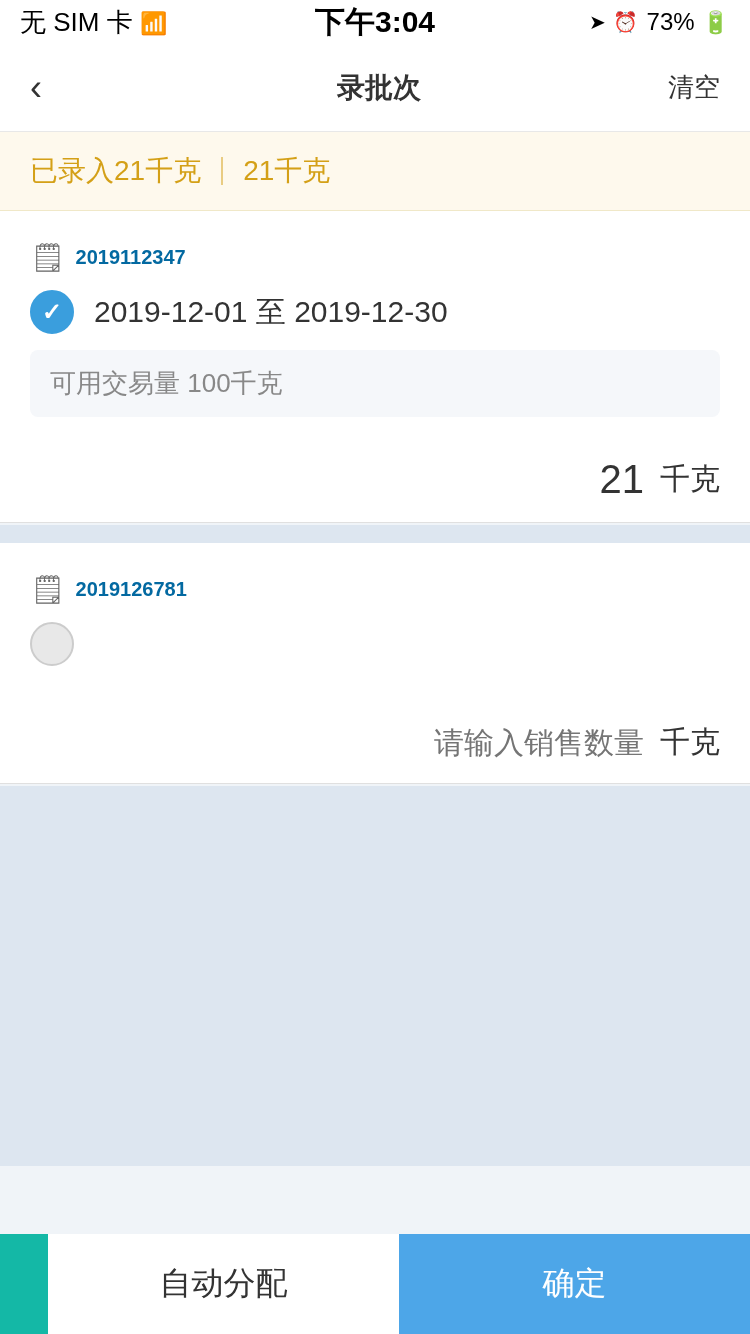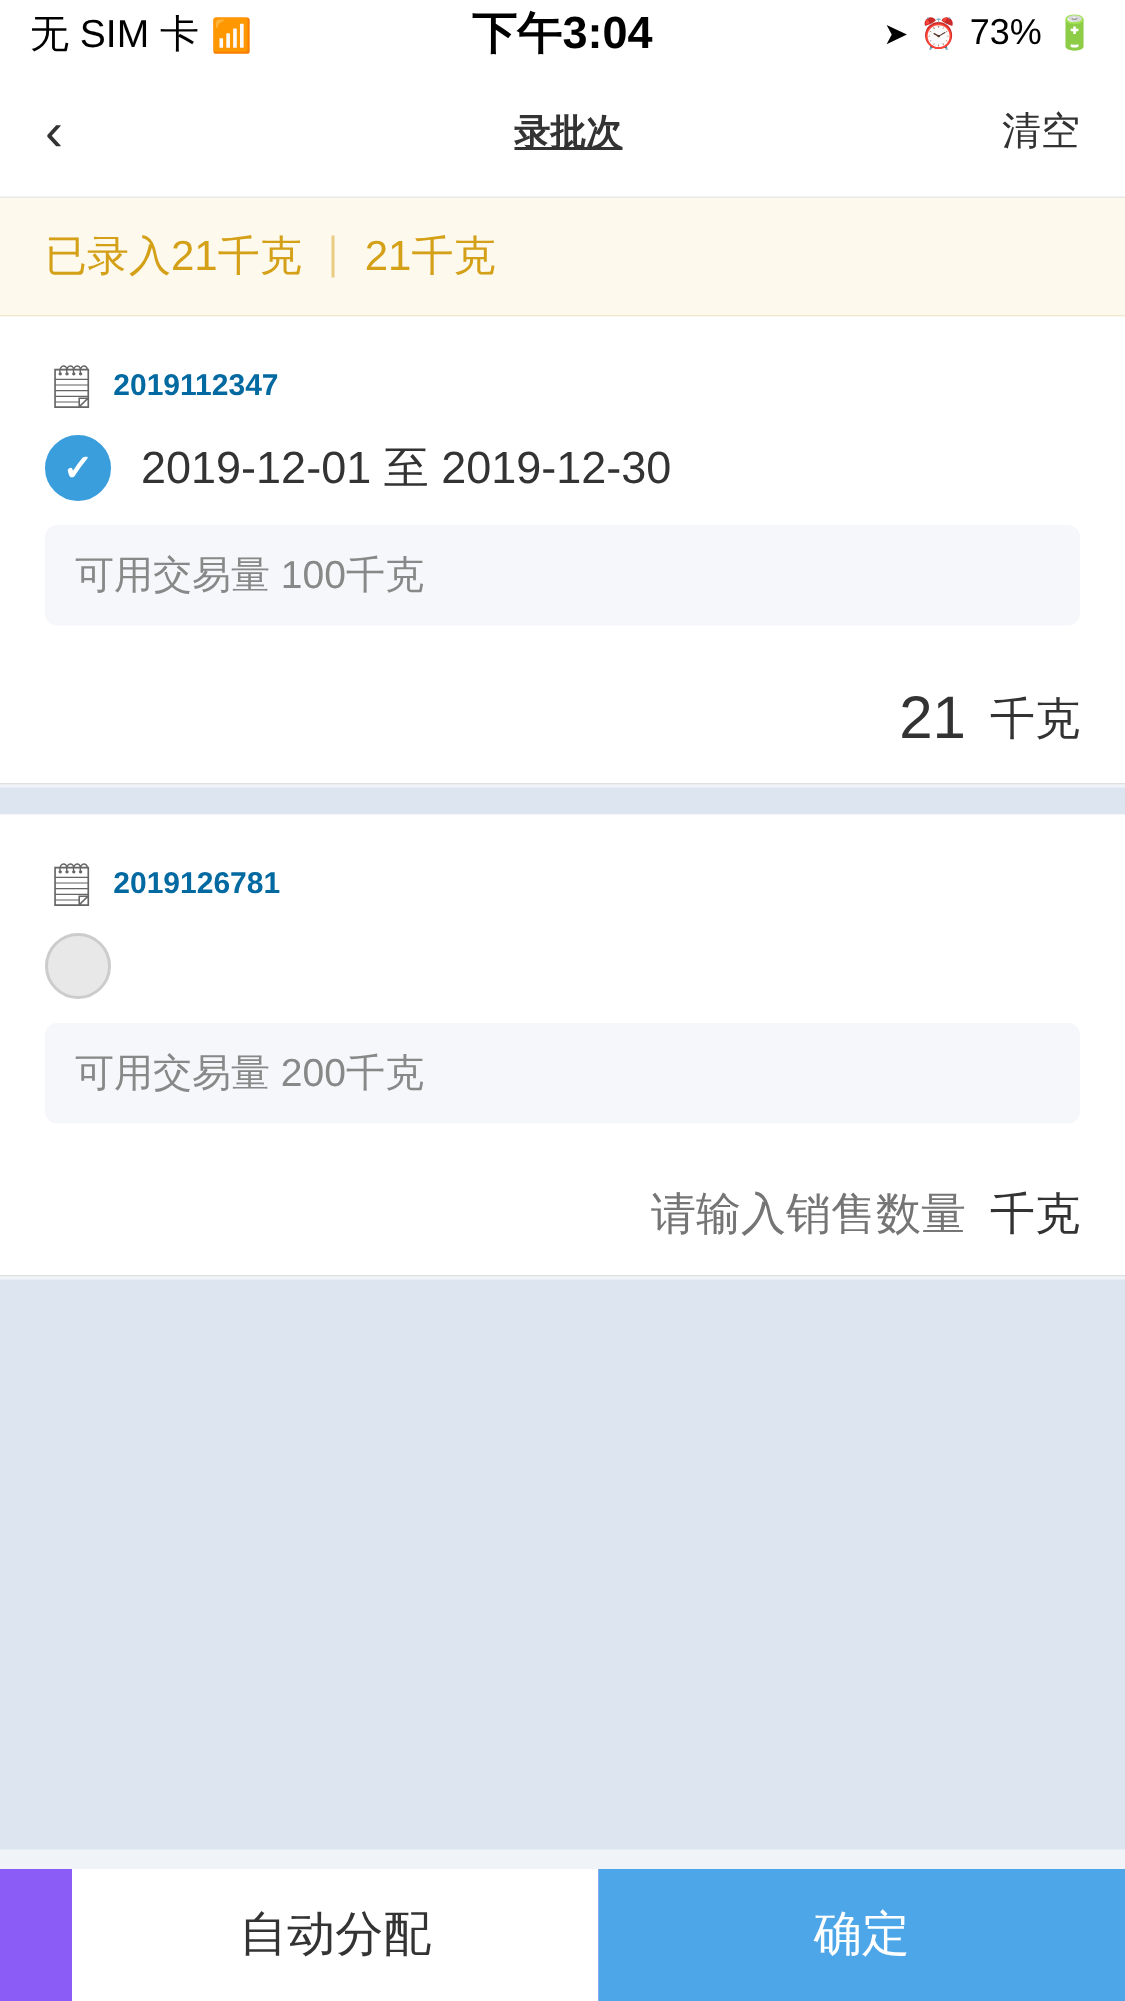--- a/index.html
+++ b/index.html
@@ -57,24 +57,23 @@
       padding: 0 30px;
       border-bottom: 1px solid #e8e8e8;
     }
     .nav-back {
       font-size: 36px;
       color: #333;
       cursor: pointer;
       width: 60px;
     }
     .nav-title {
-      font-size: 24px;
+      font-size: 28px;
       font-weight: 600;
       color: #333;
-      text-decoration: underline;
     }
     .nav-clear {
       font-size: 26px;
       color: #333;
       cursor: pointer;
     }
 
     
     .summary-banner {
       background: #fef9ed;
@@ -220,23 +219,23 @@
       background: #dde6f0;
       min-height: 380px;
     }
 
     
     .bottom-bar {
       position: fixed;
       bottom: 0;
       left: 0;
       width: 750px;
-      height: 88px;
-      display: flex;
-      background: #8b5cf6;
+      height: 100px;
+      display: flex;
+      background: #14b8a6;
       padding-left: 48px;
     }
     .btn-auto {
       flex: 1;
       background: #fff;
       border: none;
       font-size: 32px;
       color: #333;
       cursor: pointer;
       font-family: inherit;
@@ -304,21 +303,20 @@
 
 <div class="card">
   <div class="card-inner">
     <div class="batch-header">
       <span class="batch-icon">🗒</span>
       <span class="batch-number">2019126781</span>
     </div>
     <div class="batch-row">
       <div class="radio-btn unchecked"></div>
     </div>
-    <div class="avail-row">可用交易量 200千克</div>
   </div>
   <div class="input-row">
     <input type="text" class="qty-input" placeholder="请输入销售数量" style="">
     <span class="unit-label">千克</span>
   </div>
 </div>
 
 <div class="background-area"></div>
 
 <div class="bottom-bar">

